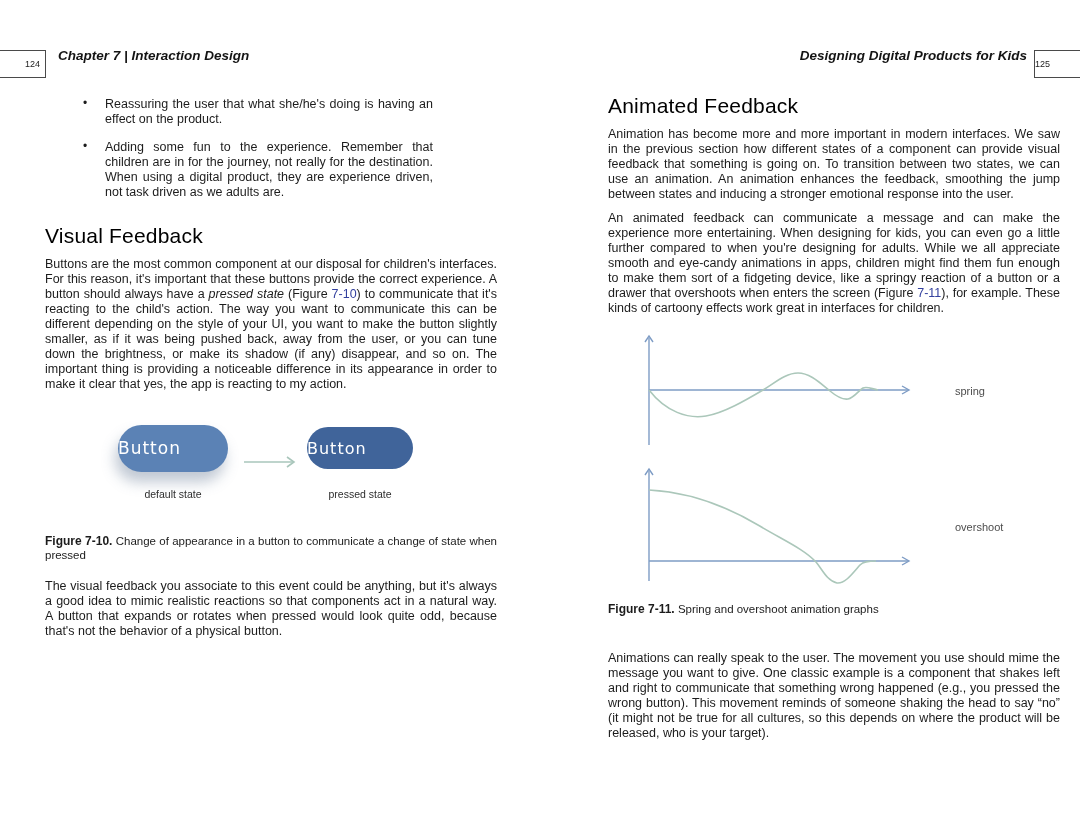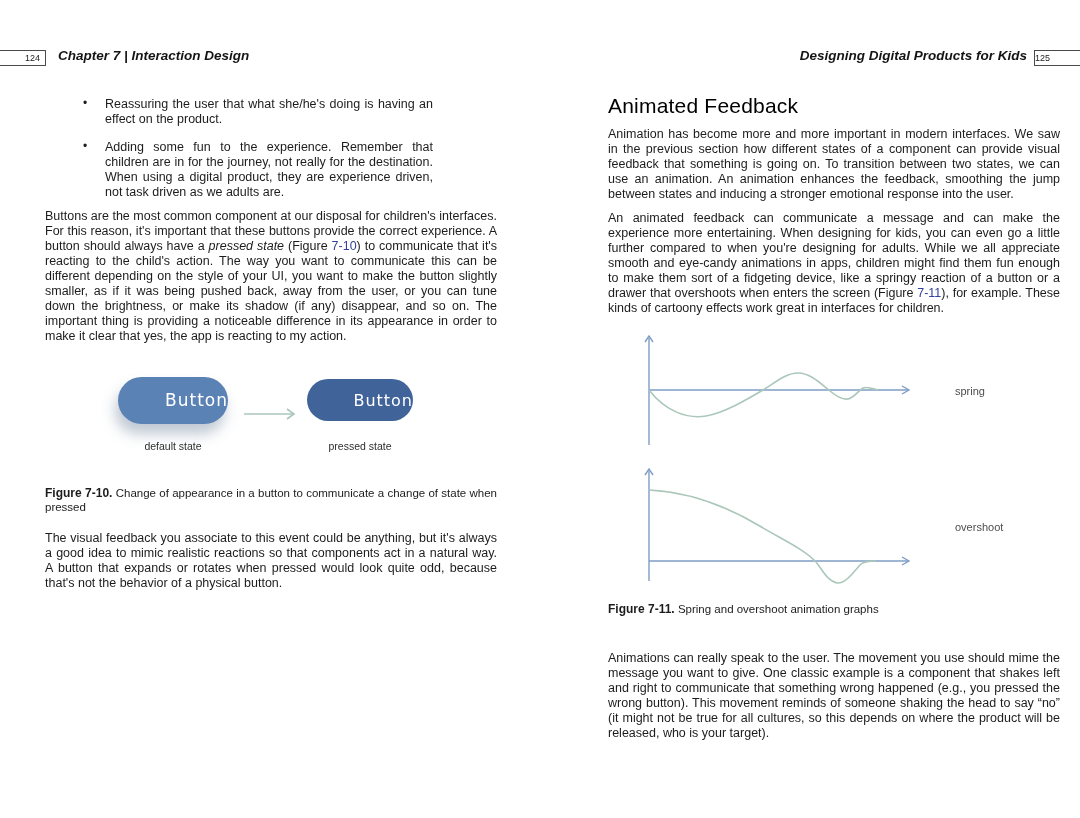--- a/index.html
+++ b/index.html
@@ -6,21 +6,21 @@
   html,body { margin:0; padding:0; }
   body {
     width:1080px; height:818px; position:relative; overflow:hidden;
     background:#ffffff; font-family:"Liberation Sans", sans-serif; color:#1c1c1c;
   }
   
   .rh { position:absolute; top:48px; font-size:13.5px; font-weight:bold; font-style:italic; color:#141414; }
   .rh-left { left:58px; }
   .rh-right { right:53px; }
   .pgbox {
-    position:absolute; top:50px; height:16px; width:46px;
+    position:absolute; top:50px; height:28px; width:46px;
     border:1px solid #4a4a4a; font-size:9px; color:#222;
     display:flex; align-items:center; font-style:normal; font-weight:normal;
   }
   .pgbox-left { left:0; border-left:none; justify-content:flex-end; padding-right:5px; }
   .pgbox-right { right:0; border-right:none; padding-right:8px; }
 
   
   .col { position:absolute; top:0; width:452px; font-size:12.5px; line-height:15px; text-align:justify; }
   .col-left { left:45px; }
   .col-right { left:608px; }
@@ -32,21 +32,21 @@
 
   
   ul.bullets { list-style:none; margin:97px 0 0 0; padding:0; text-align:justify; }
   ul.bullets li { position:relative; margin-left:60px; width:328px; margin-bottom:13px; }
   ul.bullets li:last-child { margin-bottom:0; }
   ul.bullets li .dot { position:absolute; left:-22px; top:-1px; font-size:12px; }
 
   
   .btnfig { position:relative; height:100px; margin-top:30px; }
   .pill {
-    position:absolute; display:flex; align-items:center; justify-content:flex-end;
+    position:absolute; display:flex; align-items:center; justify-content:flex-start;
     color:#fff; font-family:"DejaVu Sans", sans-serif; letter-spacing:1px;
   }
   .pill-default {
     left:73px; top:3px; width:110px; height:47px; border-radius:24px;
     background:#5b82b5; font-size:17px;
     box-shadow:-3px 10px 14px rgba(90,110,140,0.38);
   }
   .pill-pressed {
     left:262px; top:5px; width:106px; height:42px; border-radius:21px;
     background:#40649a; font-size:16px;
@@ -88,20 +88,21 @@
     <li>
       <span class="dot">•</span>
       <span>Reassuring the user that what she/he's doing is having an effect on the product.</span>
     </li>
     <li>
       <span class="dot">•</span>
       <span>Adding some fun to the experience. Remember that children are in for the journey, not really for the destination. When using a digital product, they are experience driven, not task driven as we adults are.</span>
     </li>
   </ul>
 
+  <h2 class="sec" style="margin-top:24px;">Visual Feedback</h2>
 
 
   <p style="margin-top:9px;"><span>Buttons are the most common component at our disposal for children's interfaces. For this reason, it's important that these buttons provide the correct experience. A button should always have a </span><span class="it">pressed state</span><span> (Figure </span><span class="figref">7-10</span><span>) to communicate that it's reacting to the child's action. The way you want to communicate this can be different depending on the style of your UI, you want to make the button slightly smaller, as if it was being pushed back, away from the user, or you can tune down the brightness, or make its shadow (if any) disappear, and so on. The important thing is providing a noticeable difference in its appearance in order to make it clear that yes, the app is reacting to my action.</span></p>
 
   <div class="btnfig">
     <div class="pill pill-default">
       <span>Button</span>
     </div>
     <svg class="btn-arrow" width="56" height="14" viewBox="0 0 56 14">
       <line x1="1" y1="7" x2="50" y2="7" stroke="#a9c6bb" stroke-width="1.6"></line>

